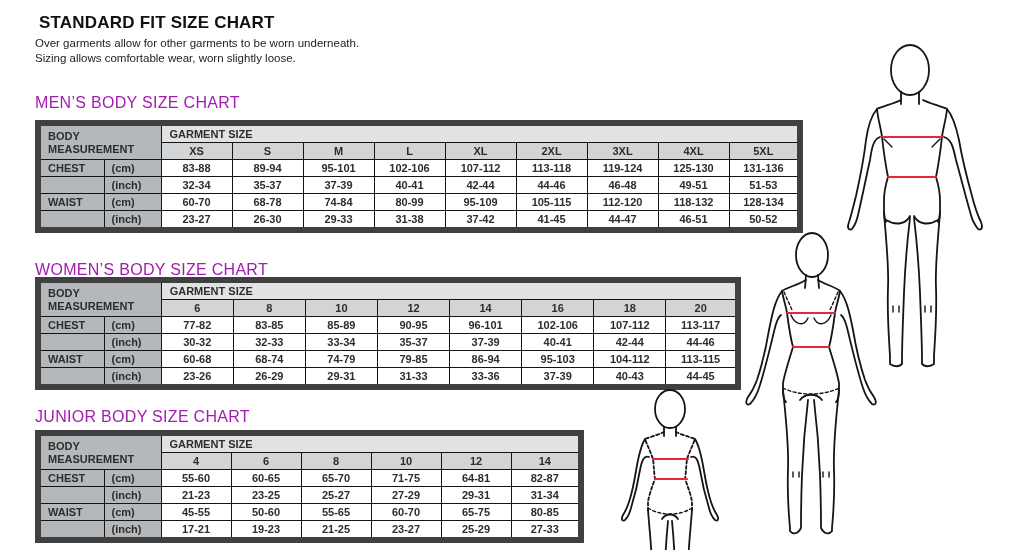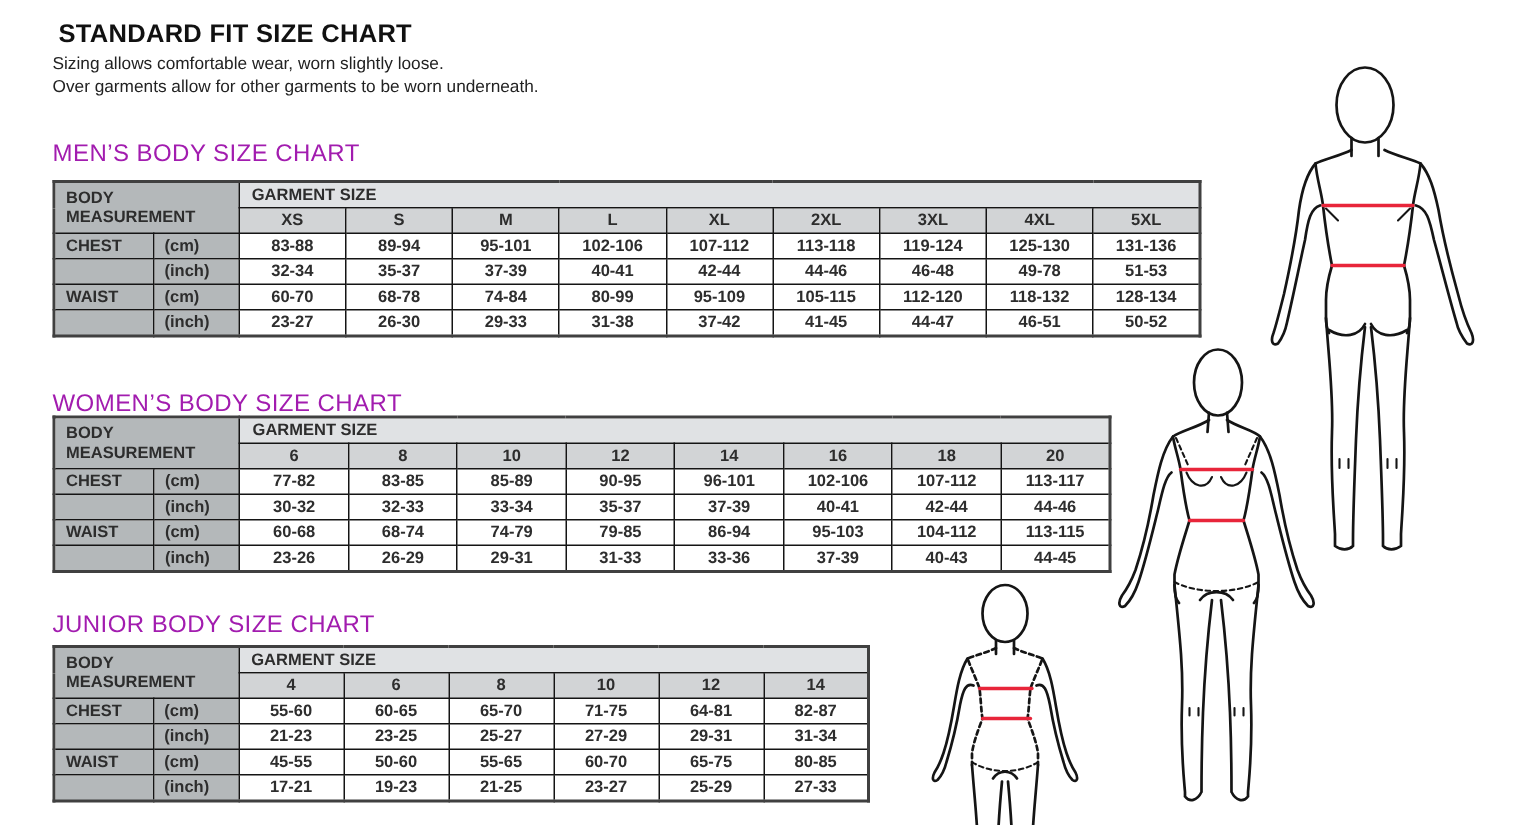--- a/index.html
+++ b/index.html
@@ -24,21 +24,21 @@
     position:absolute;left:35px;border-collapse:collapse;table-layout:fixed;
     font-size:11px;font-weight:bold;color:#2d2d2d;
   }
   #t-mens{top:120px;width:766px}
   #t-womens{top:277px;width:706px}
   #t-junior{top:430px;width:544px}
   .size-table td{
     border:1.5px solid #141414;height:14px;line-height:13px;
     padding:1px 0;text-align:center;overflow:hidden;
   }
-  .size-table{border:2px solid #404040;}
+  .size-table{border:6px solid #404040;}
   .c-corner{background:#b4b8ba;text-align:left !important;padding-left:7px !important;
             white-space:pre-line;vertical-align:middle;}
   .c-garment{background:#e0e2e4;text-align:left !important;padding-left:8px !important;}
   .c-size{background:#d2d4d6;}
   .c-label{background:#b4b8ba;text-align:left !important;padding-left:7px !important;margin-left:12px;}
   .c-val{background:#ffffff;}
 
   .figure-svg{position:absolute;}
   #fig-male{left:840px;top:36px;}
   #fig-female{left:736px;top:228px;}
@@ -51,22 +51,22 @@
   .figure-svg .dash{stroke-dasharray:3,2.4;}
   .figure-svg .thin{stroke-width:1.4;}
 </style>
 </head>
 <body>
 
 <div class="page">
 
   <h1 class="doc-title">STANDARD FIT SIZE CHART</h1>
   <div class="subtitle">
+    <div>Over garments allow for other garments to be worn underneath.</div>
     <div>Sizing allows comfortable wear, worn slightly loose.</div>
-    <div>Over garments allow for other garments to be worn underneath.</div>
   </div>
 
   <h2 class="sec-heading" id="h-mens">MEN’S BODY SIZE CHART</h2>
   <table class="size-table" id="t-mens">
       <colgroup>
         <col style="width: 66px;">
         <col style="width: 57px;">
         <col style="width: 71px;">
         <col style="width: 71px;">
         <col style="width: 71px;">
@@ -110,21 +110,21 @@
         <tr>
           <td class="c-label"></td>
           <td class="c-label">(inch)</td>
           <td class="c-val">32-34</td>
           <td class="c-val">35-37</td>
           <td class="c-val">37-39</td>
           <td class="c-val">40-41</td>
           <td class="c-val">42-44</td>
           <td class="c-val">44-46</td>
           <td class="c-val">46-48</td>
-          <td class="c-val">49-78</td>
+          <td class="c-val">49-51</td>
           <td class="c-val">51-53</td>
         </tr>
         <tr>
           <td class="c-label">WAIST</td>
           <td class="c-label">(cm)</td>
           <td class="c-val">60-70</td>
           <td class="c-val">68-78</td>
           <td class="c-val">74-84</td>
           <td class="c-val">80-99</td>
           <td class="c-val">95-109</td>

